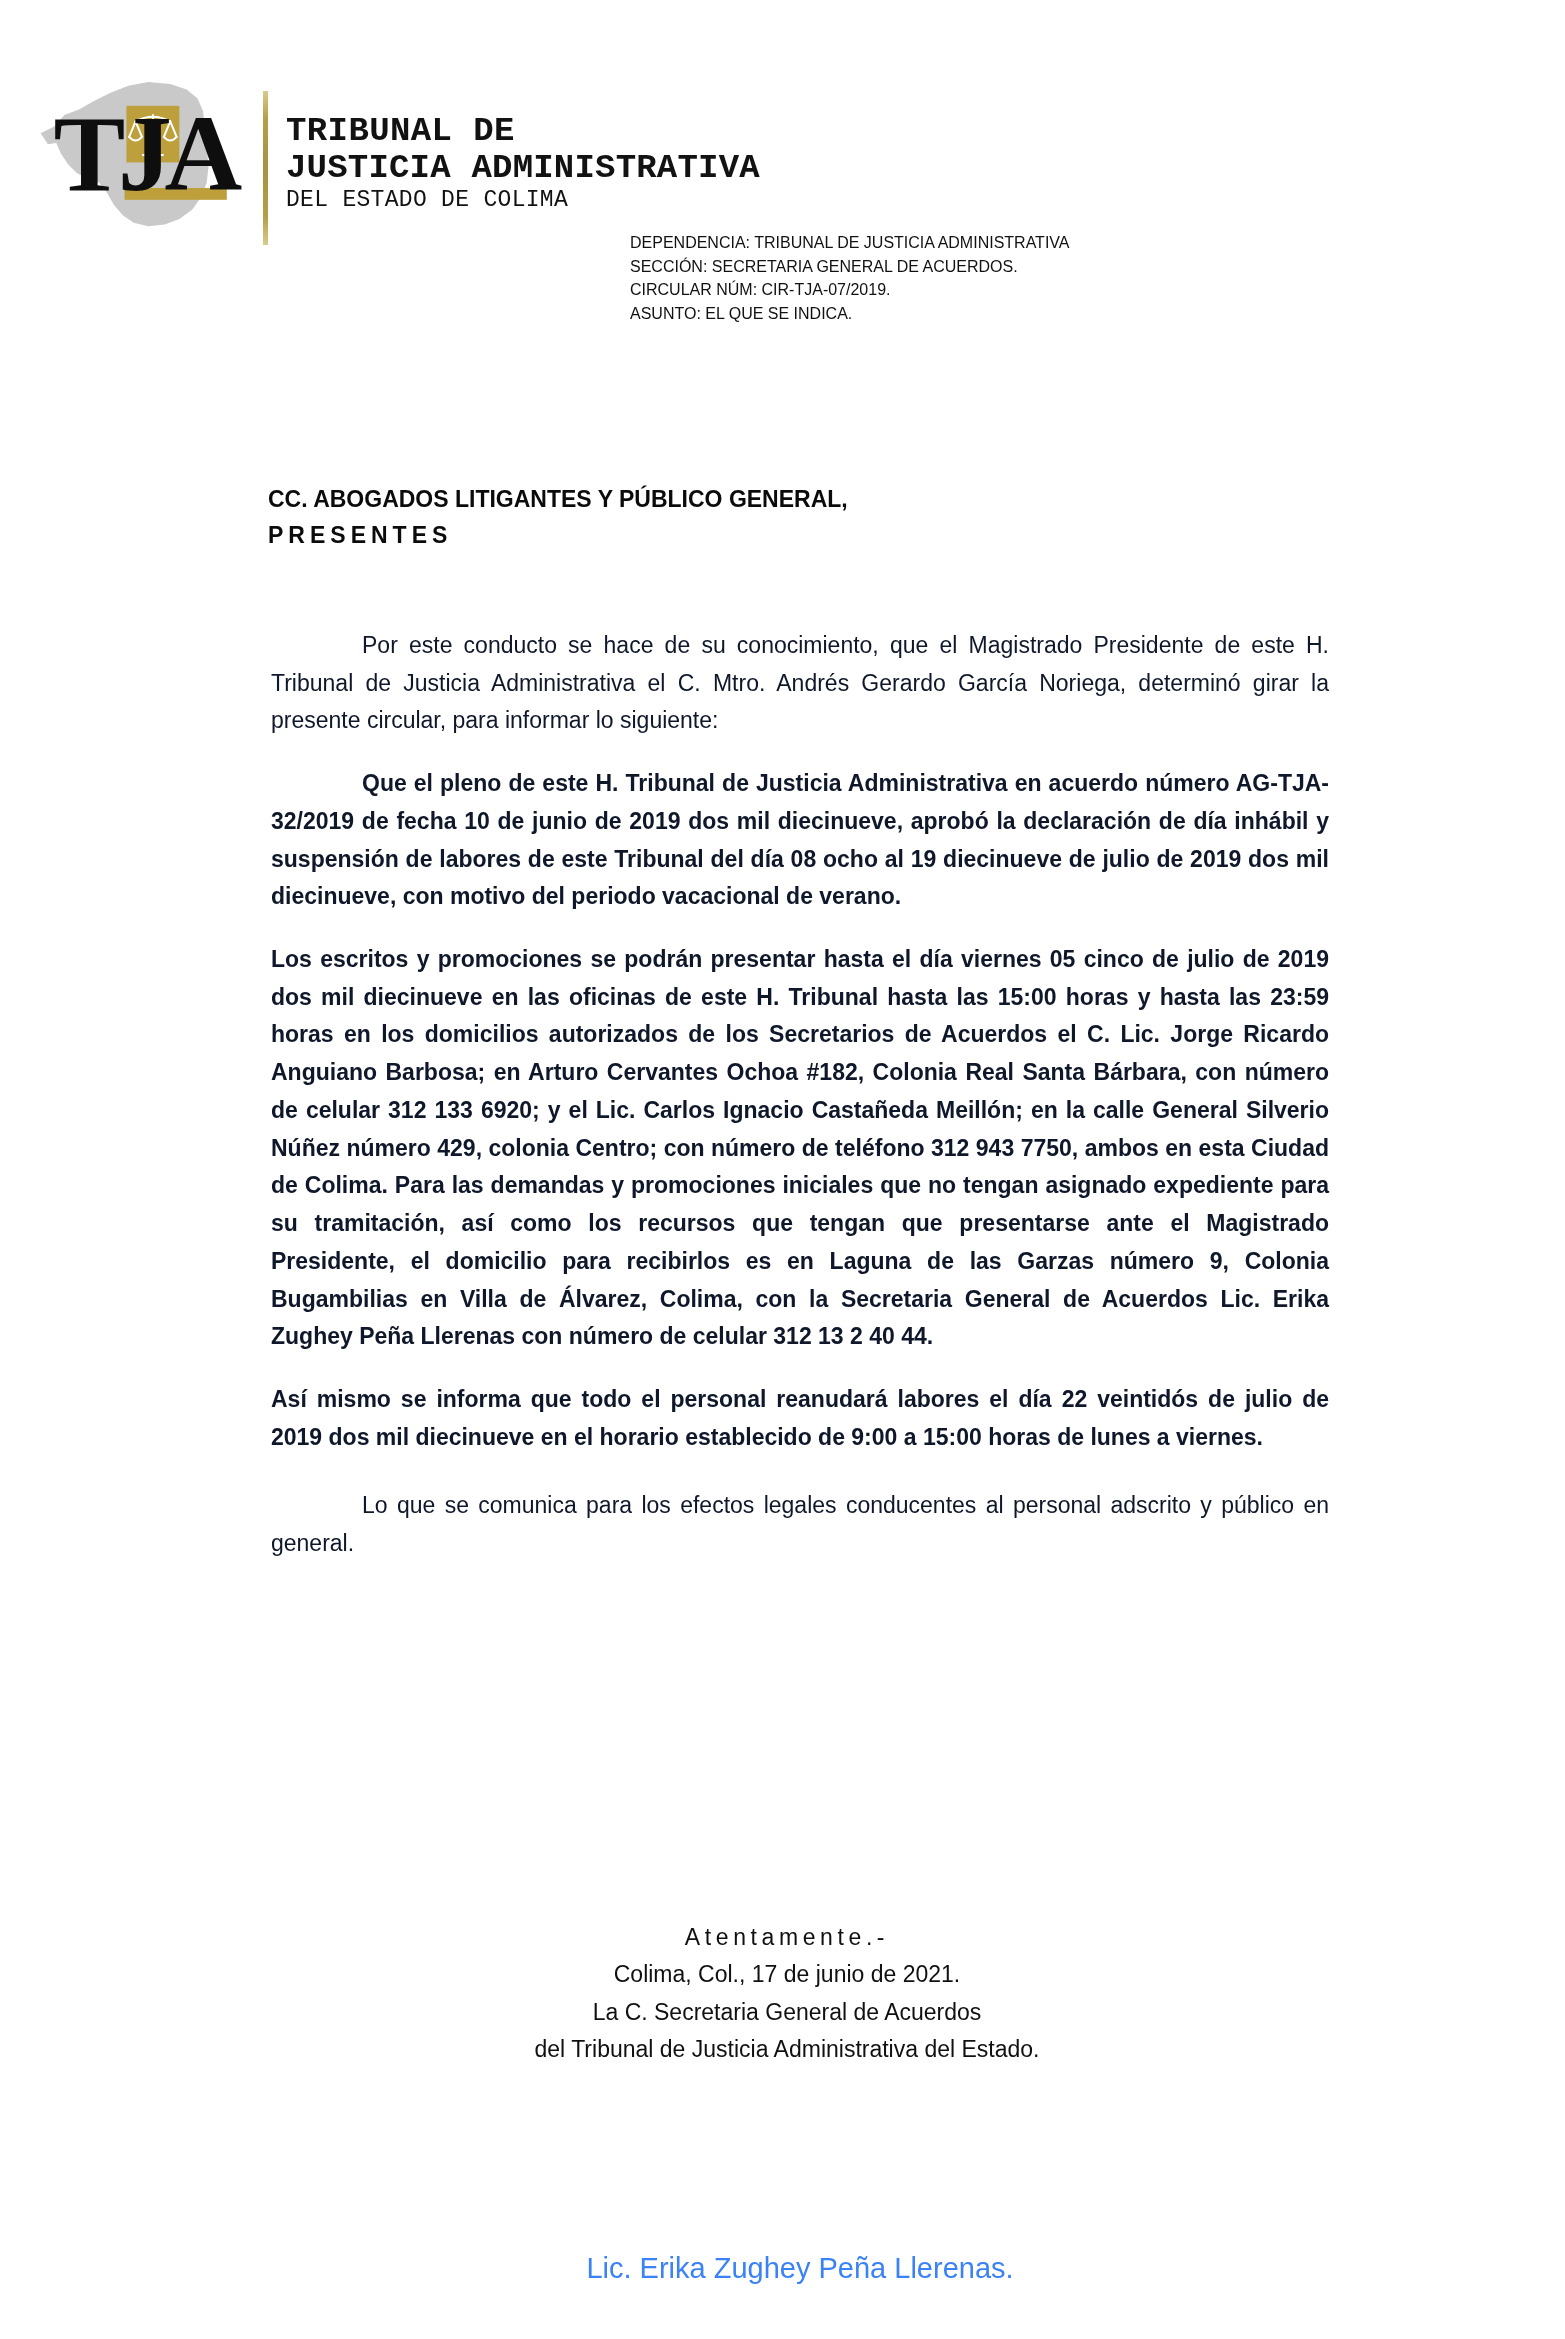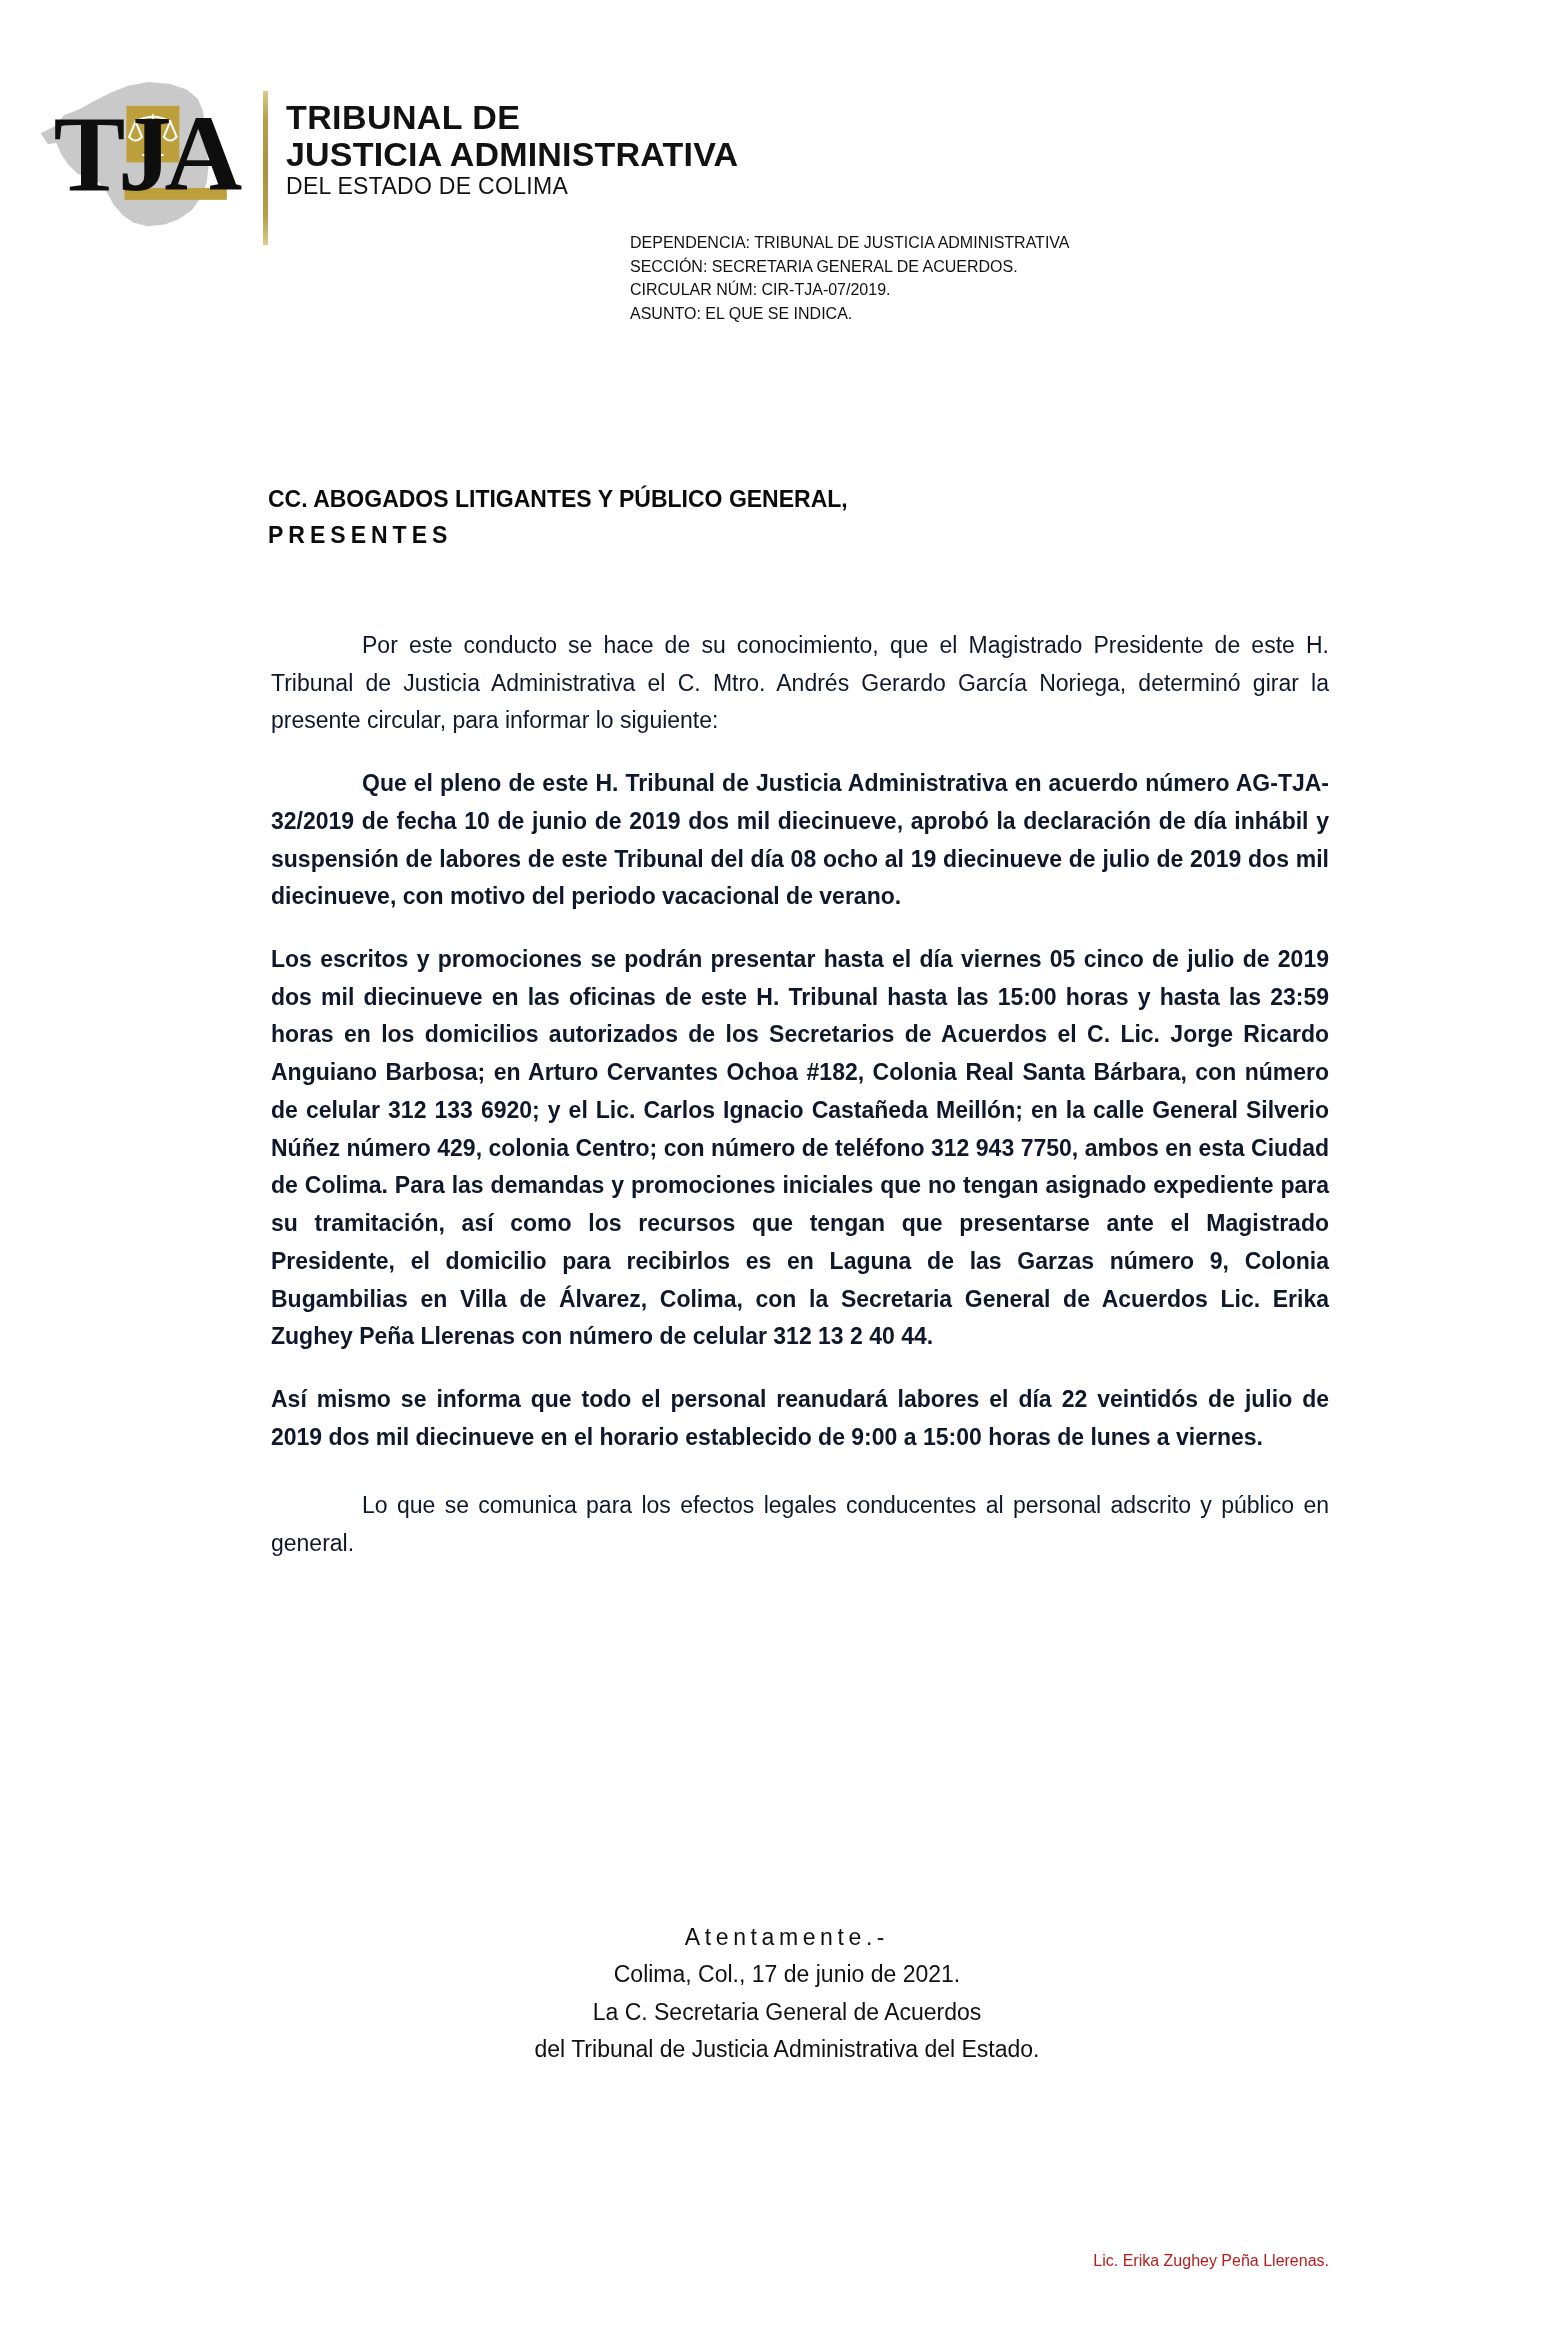--- a/index.html
+++ b/index.html
@@ -41,22 +41,22 @@
     left: 263px;
     top: 91px;
     width: 4.6px;
     height: 154px;
     background: linear-gradient(to bottom, #d9cb8a 0%, #b5a04a 18%, #a8913f 50%, #b5a04a 82%, #d9cb8a 100%);
   }
 
   .wordmark {
     position: absolute;
     left: 286px;
-    top: 100px;
-    font-family: Liberation Sans, sans-serif;
+    top: 114px;
+    font-family: Liberation Mono, monospace;
     color: #121212;
     line-height: 1.0;
   }
   .wm-line1 {
     font-size: 34px;
     font-weight: bold;
     letter-spacing: 0.4px;
   }
   .wm-line2 {
     font-size: 34px;
@@ -128,23 +128,23 @@
     color: #101010;
   }
   .atentamente {
     letter-spacing: 4.6px;
   }
   .signer-name {
     position: absolute;
     left: 271px;
     top: 2252px;
     width: 1058px;
-    text-align: right;
-    font-size: 16px;
-    color: #b91c1c;
+    text-align: center;
+    font-size: 29px;
+    color: #3b82f6;
   }
 </style>
 </head>
 <body>
 
 <div class="page">
 
   <div class="letterhead">
 
     <div class="logo-block">

